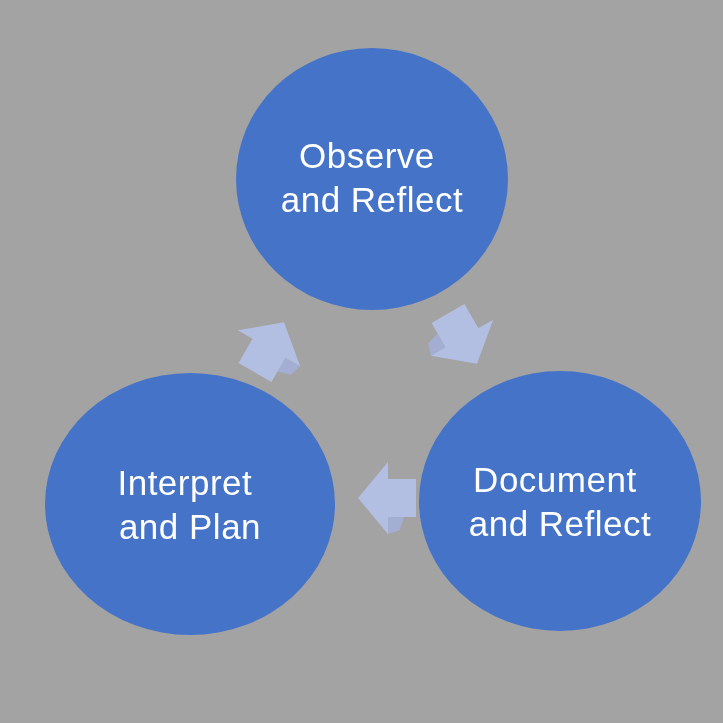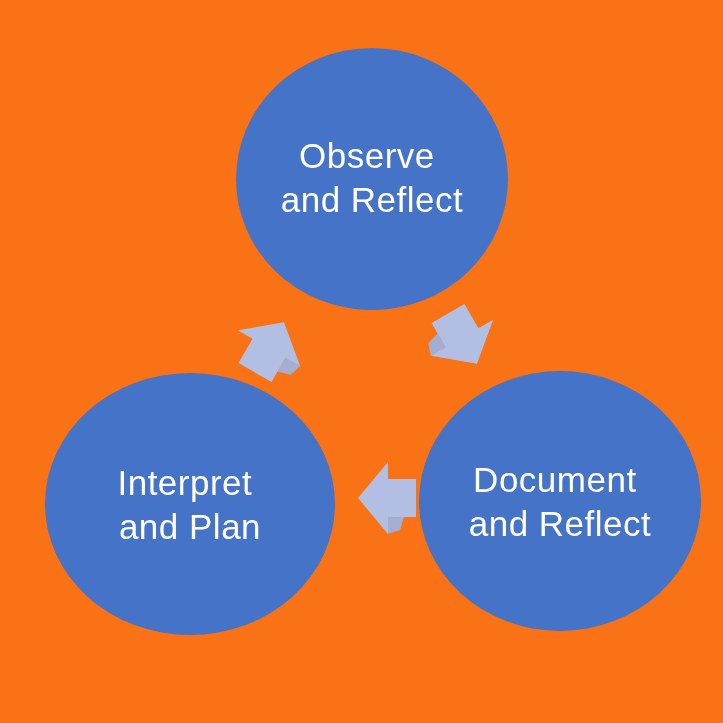--- a/index.html
+++ b/index.html
@@ -4,21 +4,21 @@
 <style>
   html, body {
     margin: 0;
     padding: 0;
     background: #ffffff;
   }
   .canvas {
     position: relative;
     width: 723px;
     height: 723px;
-    background: #f97316;
+    background: #a3a3a3;
     overflow: hidden;
     font-family: "Liberation Sans", sans-serif;
   }
   svg.diagram {
     display: block;
     width: 723px;
     height: 723px;
   }
   text.node-label {
     font-family: "Liberation Sans", sans-serif;

